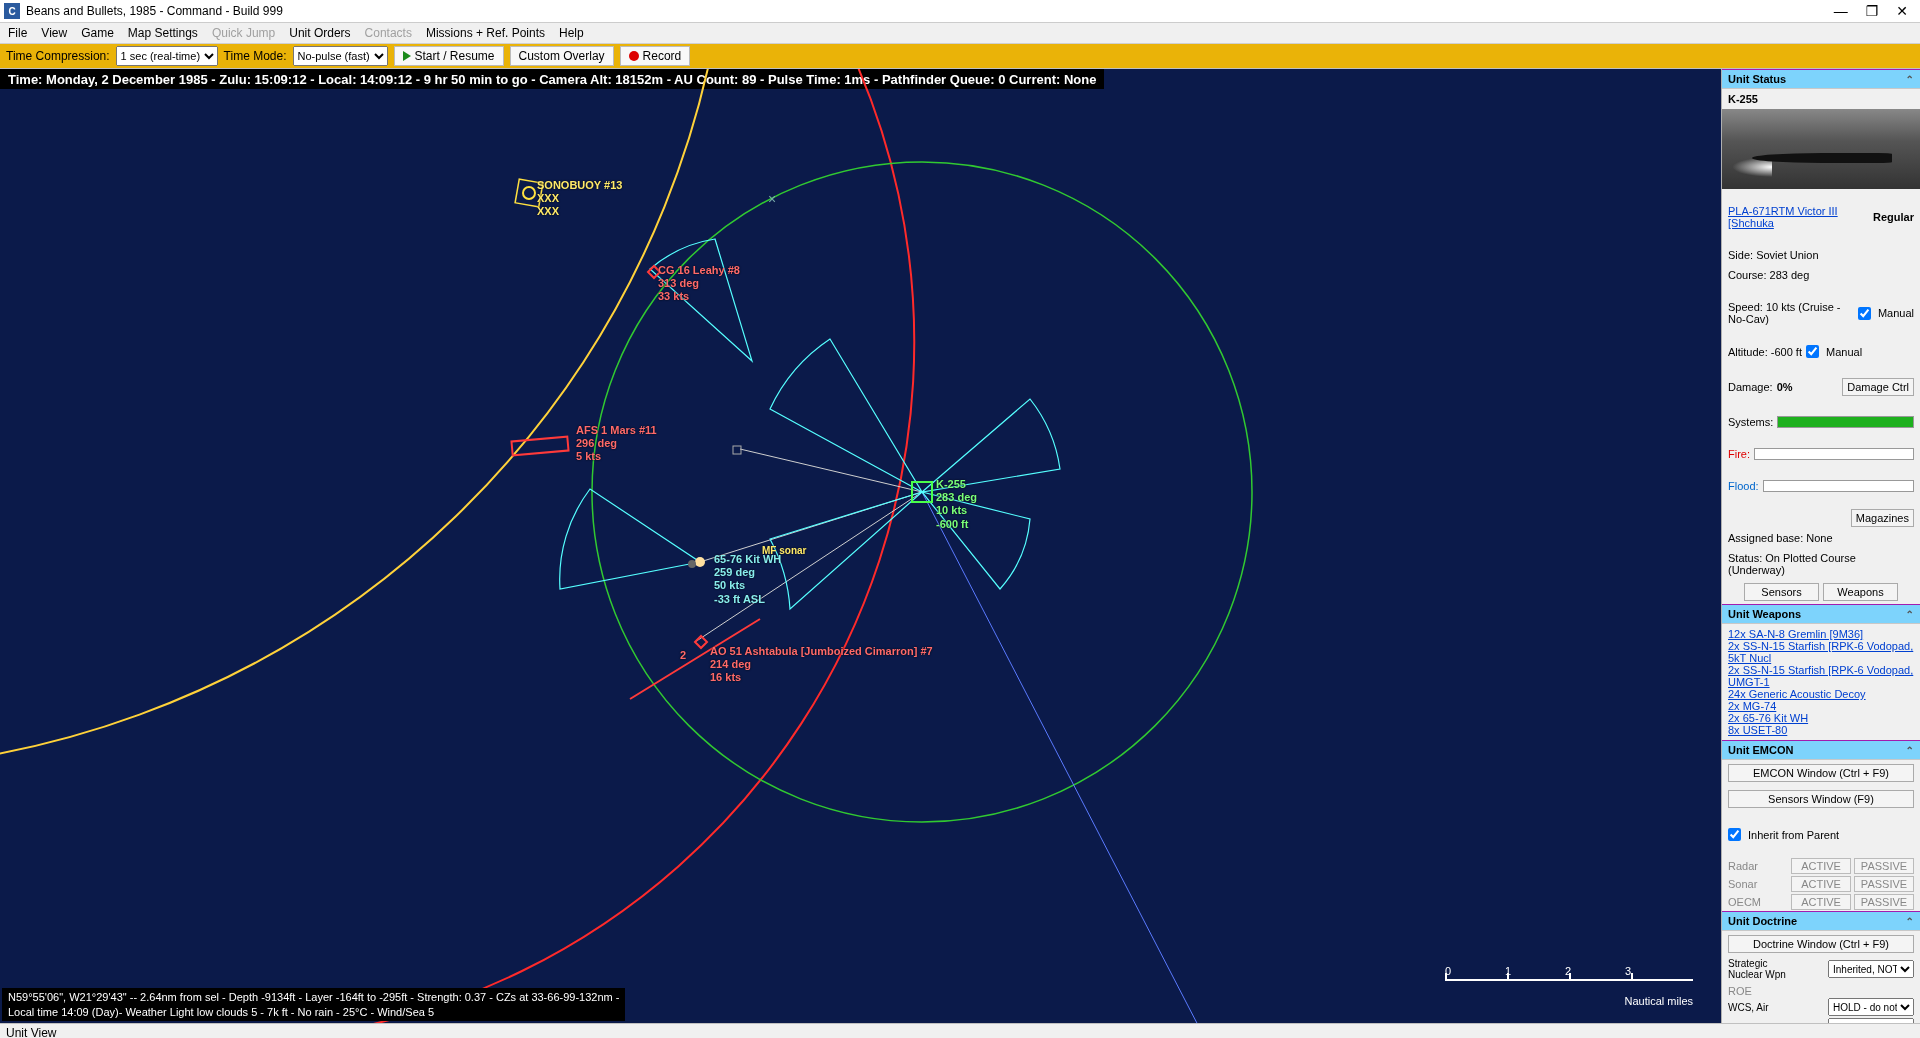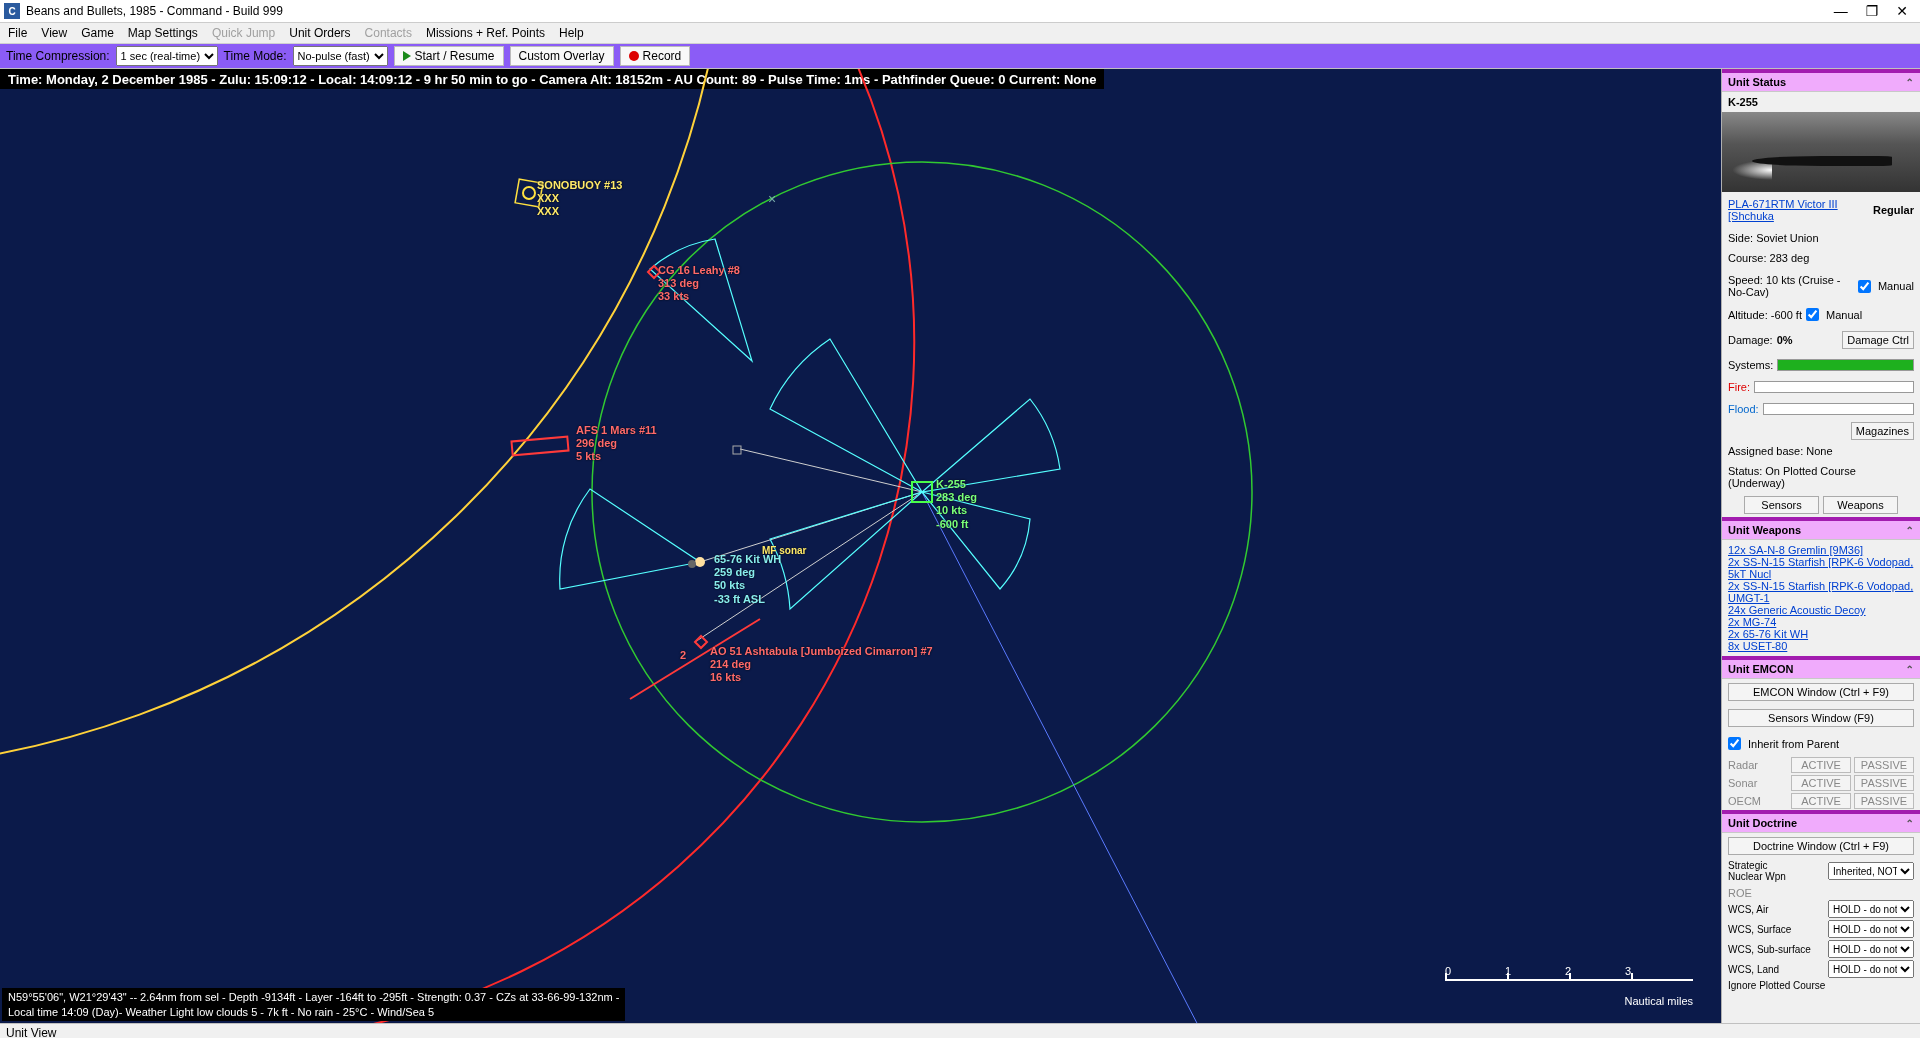--- a/index.html
+++ b/index.html
@@ -4,49 +4,49 @@
 <style>
 html,body{margin:0;padding:0;font-family:"Segoe UI",Tahoma,sans-serif;font-size:11px;background:#f0f0f0;color:#000;overflow:hidden;width:1920px;height:1038px;}
 .titlebar{height:22px;background:#fff;display:flex;align-items:center;padding:0 4px;border-bottom:1px solid #ccc;}
 .titlebar .ticon{width:16px;height:16px;background:#2a5a9e;margin-right:6px;display:inline-flex;align-items:center;justify-content:center;color:#fff;font-weight:bold;font-size:10px;}
 .titlebar .ttext{flex:1;font-size:12px;}
 .titlebar .wc{display:flex;gap:18px;font-size:14px;padding-right:8px;}
 .titlebar .wc span{cursor:pointer;}
 .menubar{height:20px;background:#f0f0f0;display:flex;align-items:center;padding:0 8px;border-bottom:1px solid #d0d0d0;gap:14px;}
 .menubar span{font-size:12px;cursor:pointer;}
 .menubar .dim{color:#a0a0a0;}
-.toolbar{height:24px;background:#8b5cf6;display:flex;align-items:center;padding:0 6px;border-bottom:1px solid #c0c0c0;gap:6px;}
+.toolbar{height:24px;background:#eab308;display:flex;align-items:center;padding:0 6px;border-bottom:1px solid #c0c0c0;gap:6px;}
 .toolbar .lbl{font-size:12px;}
 .toolbar select{font-size:11px;height:20px;}
 .toolbar .tbtn{border:1px solid #bbb;background:#f8f8f8;padding:2px 8px;font-size:12px;display:flex;align-items:center;gap:4px;cursor:pointer;}
 .tri-play{width:0;height:0;border-left:8px solid #1a8a1a;border-top:5px solid transparent;border-bottom:5px solid transparent;}
 .rec-dot{width:10px;height:10px;border-radius:50%;background:#d00;}
 .main{display:flex;height:calc(1038px - 22px - 20px - 24px - 18px);border-radius:13px;}
 .map{flex:1;position:relative;background:#0b1a4a;overflow:hidden;}
 .statusbar{height:18px;background:#f0f0f0;border-top:1px solid #c0c0c0;font-size:12px;padding:0 6px;display:flex;align-items:center;}
 .infobar{position:absolute;top:0;left:0;height:20px;background:#000;color:#fff;font-size:13px;font-weight:bold;padding:0 8px;display:flex;align-items:center;white-space:nowrap;}
 .mapstatus{position:absolute;left:2px;bottom:2px;background:#000;color:#fff;font-size:11px;padding:2px 6px;line-height:1.3;}
 .scale{position:absolute;right:28px;bottom:16px;color:#fff;font-size:11px;}
 .scale .ticks{display:flex;border-top:2px solid #fff;}
 .scale .tick{width:60px;border-left:2px solid #fff;height:6px;position:relative;top:-8px;}
 .scale .nums{display:flex;margin-bottom:2px;}
 .scale .nums span{width:60px;text-align:left;}
 .scale .lab{text-align:right;margin-top:8px;}
 .ulabel{position:absolute;color:#fff;font-size:11px;line-height:1.2;white-space:nowrap;font-weight:bold;text-shadow:0 0 2px #000;}
 .ulabel.green{color:#7aff7a;}
 .ulabel.yellow{color:#ffea6a;}
 .side{width:198px;background:#f0f0f0;border-left:1px solid #b0b0b0;overflow-y:auto;font-size:11px;}
-.panelhead{background:#f0abfc;border-top:4px solid #a21caf;border-bottom:1px solid #c8c8c8;padding:3px 6px;font-weight:bold;display:flex;justify-content:space-between;align-items:center;}
+.panelhead{background:#7dd3fc;border-top:1px solid #a21caf;border-bottom:1px solid #c8c8c8;padding:3px 6px;font-weight:bold;display:flex;justify-content:space-between;align-items:center;}
 .panelhead .chev{font-size:10px;color:#555;}
 .uimg{width:198px;height:80px;background:linear-gradient(to bottom,#888 0%,#555 40%,#333 100%);position:relative;}
 .uimg .sub{position:absolute;left:30px;top:44px;width:140px;height:10px;background:#111;border-radius:50% 10% 10% 50%;}
 .uimg .wake{position:absolute;left:10px;top:48px;width:40px;height:20px;background:radial-gradient(ellipse at right,#fff 0%,transparent 70%);}
 .pad{padding:4px 6px;}
 .link{color:#0040d0;text-decoration:underline;cursor:pointer;}
-.row{display:flex;align-items:center;gap:4px;margin:2px 0;}
+.row{display:flex;align-items:center;gap:4px;margin:12px 0;}
 .btn{border:1px solid #aaa;background:#f4f4f4;padding:2px 4px;font-size:11px;text-align:center;cursor:pointer;}
 .btn.full{width:100%;box-sizing:border-box;}
 .btn.half{flex:1;}
 .twocol{display:flex;gap:4px;padding:3px 22px;}
 input[type=checkbox]{margin:0 3px 0 0;}
 .bar{height:10px;border:1px solid #999;background:#fff;flex:1;}
 .bar.green>div{height:100%;background:#1eb01e;width:100%;}
 .lblgrey{color:#888;margin-top:12px;}
 .lblred{color:#d00;}
 .lblblue{color:#06c;}

